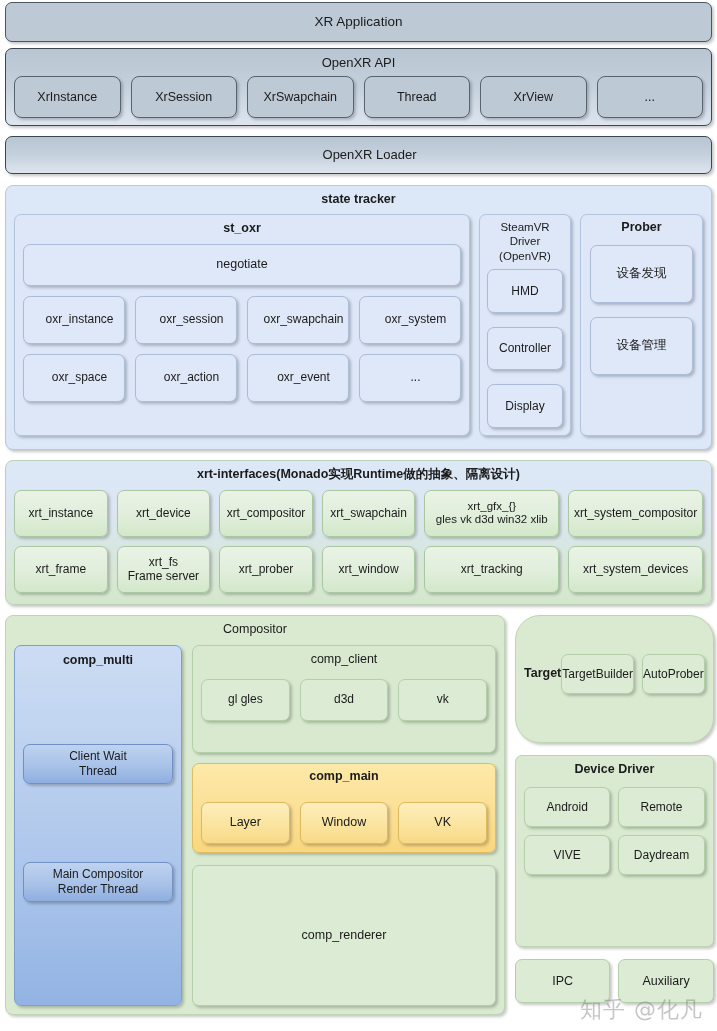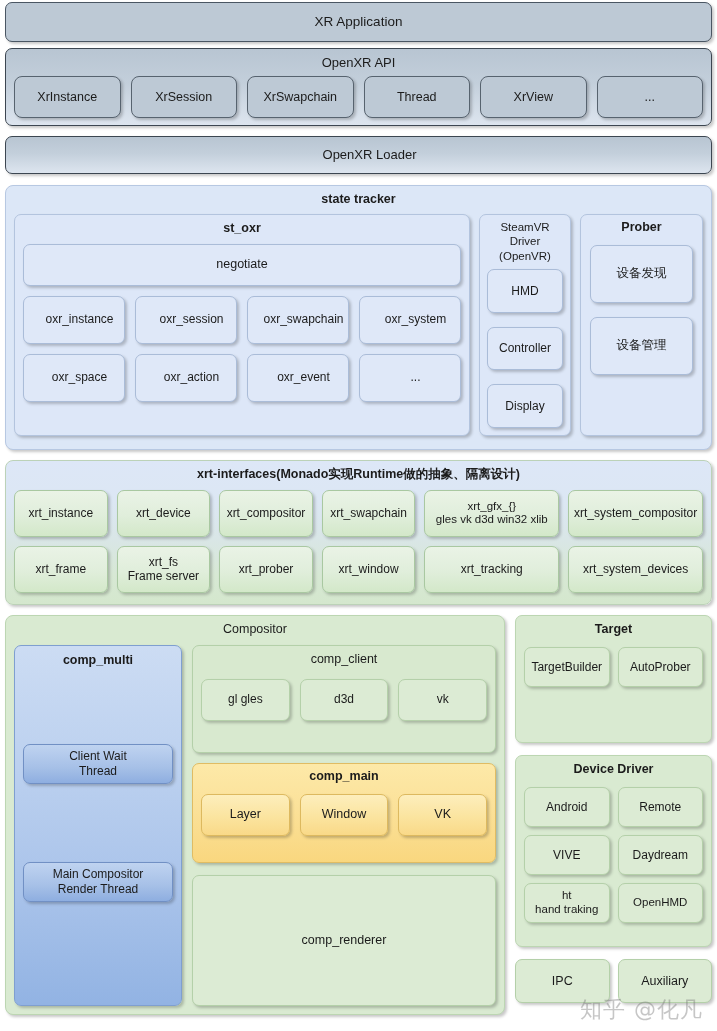--- a/index.html
+++ b/index.html
@@ -157,32 +157,32 @@
   #comp-multi .bx { width:100%; height: 40px; font-size: 12px; }
   #cwt { margin-bottom: 78px; }
 
   .comp-right { flex:1; display:flex; flex-direction: column; }
   #comp-client { height: 108px; flex-direction:column; padding:6px 8px 8px 8px;
                  justify-content:flex-start; margin-bottom: 10px; }
   #comp-client > .ttl { font-size:12.5px; font-weight:normal; margin-bottom: 12px; }
   .cc-row { display:flex; gap:10px; width:100%; }
   .cc-row .bx { flex:1; height:42px; font-size: 12px; }
 
-  #comp-main { height: 100px; flex-direction:column; padding:5px 8px 8px 8px;
-               justify-content:flex-start; margin-bottom: 12px; }
+  #comp-main { height: 90px; flex-direction:column; padding:5px 8px 8px 8px;
+               justify-content:space-between; margin-bottom: 12px; }
   #comp-main > .ttl { font-size:12.5px; margin-bottom: 10px; }
   .cm-row { display:flex; gap:10px; width:100%; }
   .cm-row .bx { flex:1; height:42px; font-size: 12.5px; }
 
   #comp-renderer { flex:1; font-size: 12.5px; }
 
   
   #rightcol { flex:1; display:flex; flex-direction:column; }
-  #target { height: 128px; flex-direction:column; padding:6px 8px 8px 8px;
-            justify-content:flex-start; margin-bottom: 12px; }
+  #target { height: 128px; flex-direction:row; padding:6px 8px 8px 8px;
+            justify-content:flex-start; margin-bottom: 12px; border-radius: 25px; }
   #target > .ttl { font-size:12.5px; margin-bottom: 10px; }
   .tg-row { display:flex; gap:8px; width:100%; margin-bottom: 8px; }
   .tg-row .bx { flex:1; height:40px; font-size: 12px; }
 
   #devdriver { height: 192px; flex-direction:column; padding:6px 8px 8px 8px;
                justify-content:flex-start; margin-bottom: 12px; }
   #devdriver > .ttl { font-size:12.5px; margin-bottom: 10px; }
   .dd-row { display:flex; gap:8px; width:100%; margin-bottom: 8px; }
   .dd-row .bx { flex:1; height:40px; font-size: 12px; }
 
@@ -423,28 +423,20 @@
             </div>
         </div>
         <div class="dd-row">
           <div class="bx green-sub2">
               <span class="lbl">VIVE</span>
             </div>
           <div class="bx green-sub2">
               <span class="lbl">Daydream</span>
             </div>
         </div>
-        <div class="dd-row" style="margin-bottom:0">
-          <div class="bx green-sub2">
-            <span class="lbl" style="font-size:11.5px"><span>ht</span><br><span>hand traking</span></span>
-          </div>
-          <div class="bx green-sub2">
-              <span class="lbl" style="font-size:11.5px">OpenHMD</span>
-            </div>
-        </div>
       </div>
 
       <div id="ipcrow">
         <div class="bx green-sub2">
             <span class="lbl">IPC</span>
           </div>
         <div class="bx green-sub2">
             <span class="lbl">Auxiliary</span>
           </div>
       </div>

